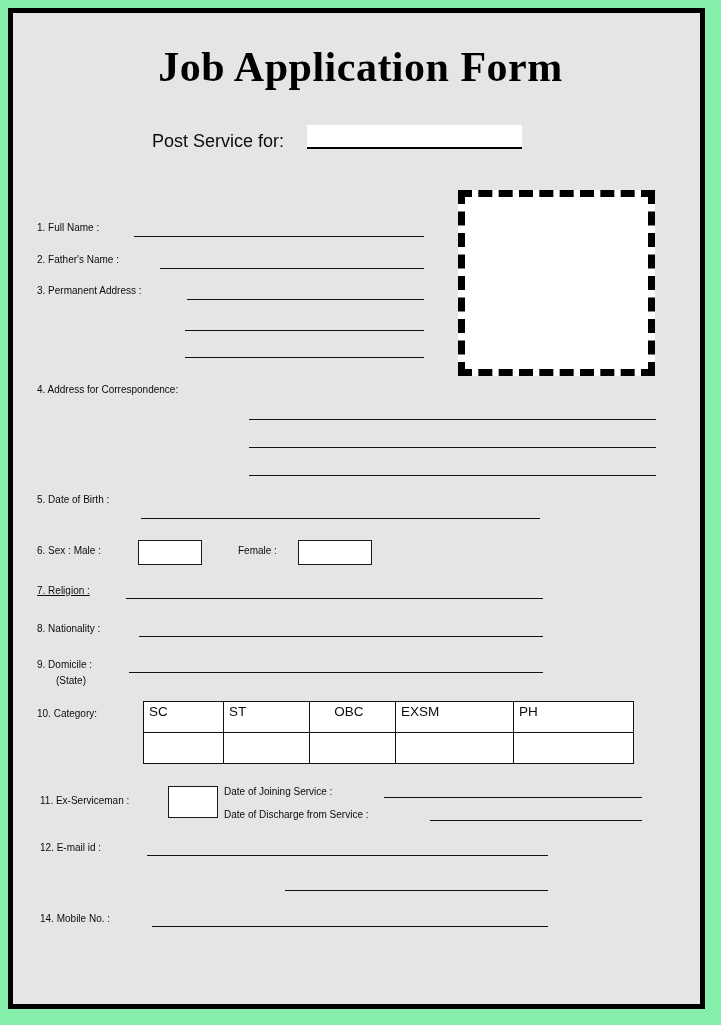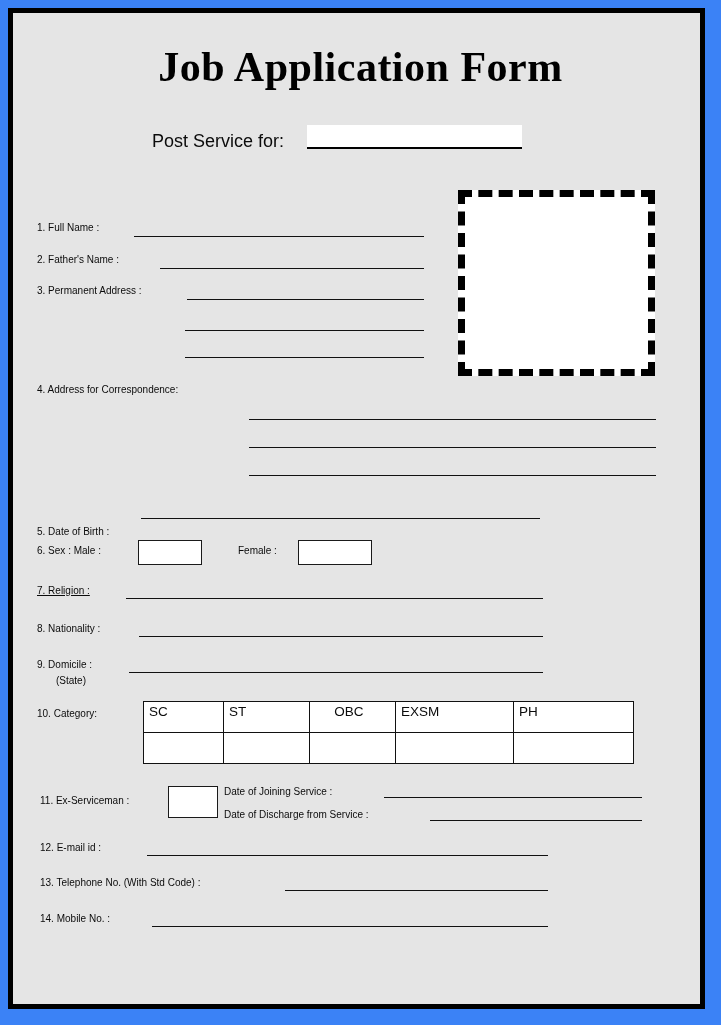--- a/index.html
+++ b/index.html
@@ -10,21 +10,21 @@
     width: 721px;
     height: 1025px;
     background: #e5e5e5;
     font-family: "Liberation Sans", sans-serif;
     overflow: hidden;
   }
   #page {
     position: relative;
     width: 721px;
     height: 1025px;
-    background: #3b82f6;
+    background: #86efac;
   }
   
   #frame {
     position: absolute;
     left: 8px;
     top: 8px;
     width: 697px;
     height: 1001px;
     border: 5px solid #000;
     box-sizing: border-box;
@@ -159,21 +159,21 @@
   <div class="abs" style="left:37px; top:283px;">3. Permanent Address :</div>
   <div class="rule" style="left:187px; top:299px; width:237px;"></div>
   <div class="rule" style="left:185px; top:330px; width:239px;"></div>
   <div class="rule" style="left:185px; top:357px; width:239px;"></div>
 
   <div class="abs" style="left:37px; top:382px;">4. Address for Correspondence:</div>
   <div class="rule" style="left:249px; top:419px; width:407px;"></div>
   <div class="rule" style="left:249px; top:447px; width:407px;"></div>
   <div class="rule" style="left:249px; top:475px; width:407px;"></div>
 
-  <div class="abs" style="left:37px; top:524px;">5. Date of Birth :</div>
+  <div class="abs" style="left:37px; top:492px;">5. Date of Birth :</div>
   <div class="rule" style="left:141px; top:518px; width:399px;"></div>
 
   <div class="abs" style="left:37px; top:543px;">6.  Sex : Male :</div>
   <div class="tickbox" style="left:138px; top:540px; width:64px; height:25px;"></div>
   <div class="abs" style="left:238px; top:543px;">Female :</div>
   <div class="tickbox" style="left:298px; top:540px; width:74px; height:25px;"></div>
 
   <div class="abs" style="left:37px; top:583px;text-decoration:underline;">7. Religion :</div>
   <div class="rule" style="left:126px; top:598px; width:417px;"></div>
 
@@ -207,18 +207,17 @@
   <div class="abs" style="left:40px; top:793px;">11. Ex-Serviceman :</div>
   <div class="tickbox" style="left:168px; top:786px; width:50px; height:32px;"></div>
   <div class="abs" style="left:224px; top:784px;">Date of Joining Service :</div>
   <div class="rule" style="left:384px; top:797px; width:258px;"></div>
   <div class="abs" style="left:224px; top:807px;">Date of Discharge from Service :</div>
   <div class="rule" style="left:430px; top:820px; width:212px;"></div>
 
   <div class="abs" style="left:40px; top:840px;text-align:right;">12. E-mail id :</div>
   <div class="rule" style="left:147px; top:855px; width:401px;"></div>
 
-  <div class="abs" style="left:40px; top:875px;">13. Telephone No. (With Std Code) :</div>
   <div class="rule" style="left:285px; top:890px; width:263px;"></div>
 
   <div class="abs" style="left:40px; top:911px;">14. Mobile No. :</div>
   <div class="rule" style="left:152px; top:926px; width:396px;"></div>
 </div>
 
 </body></html>

